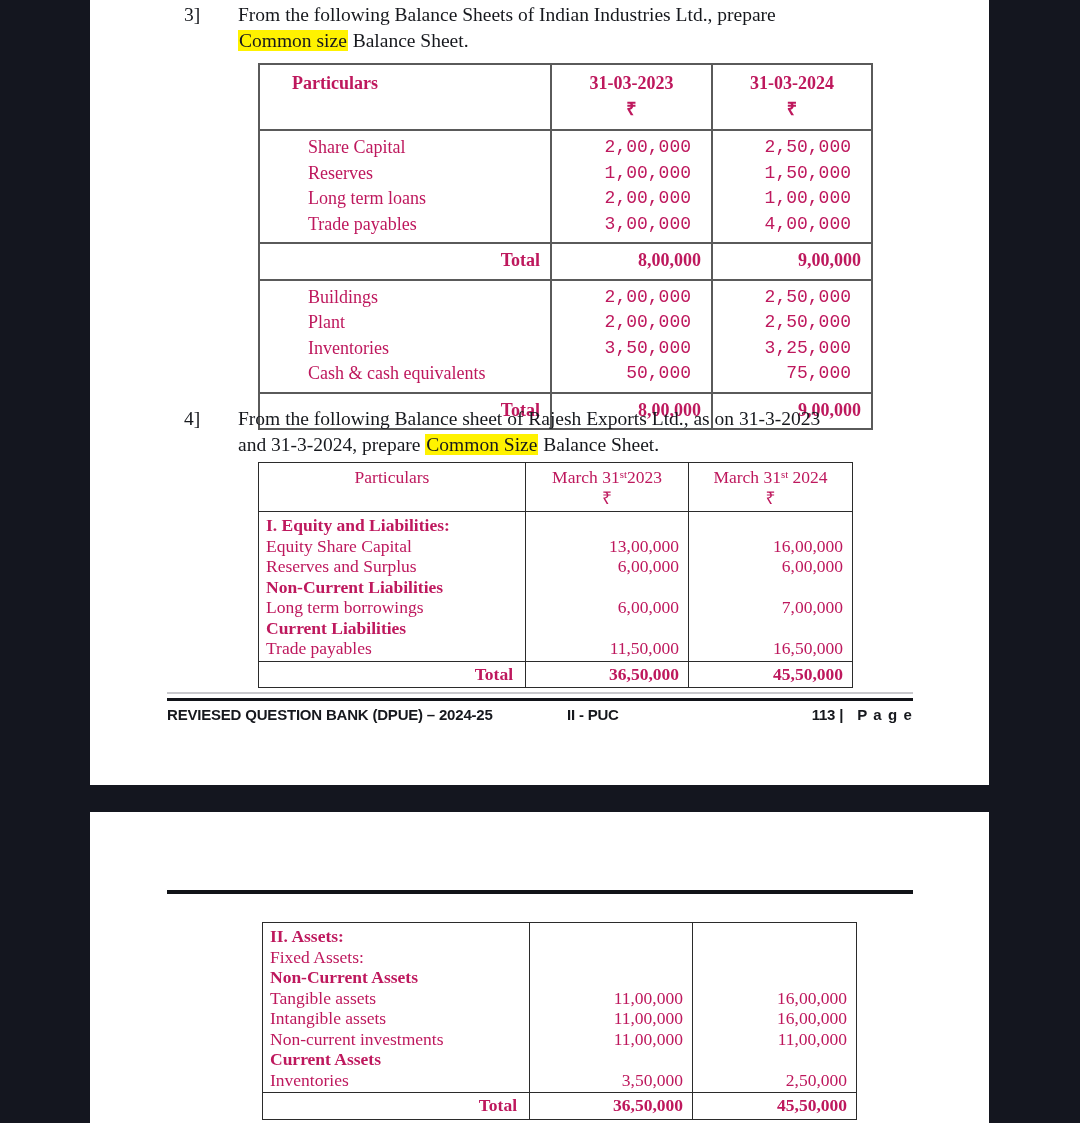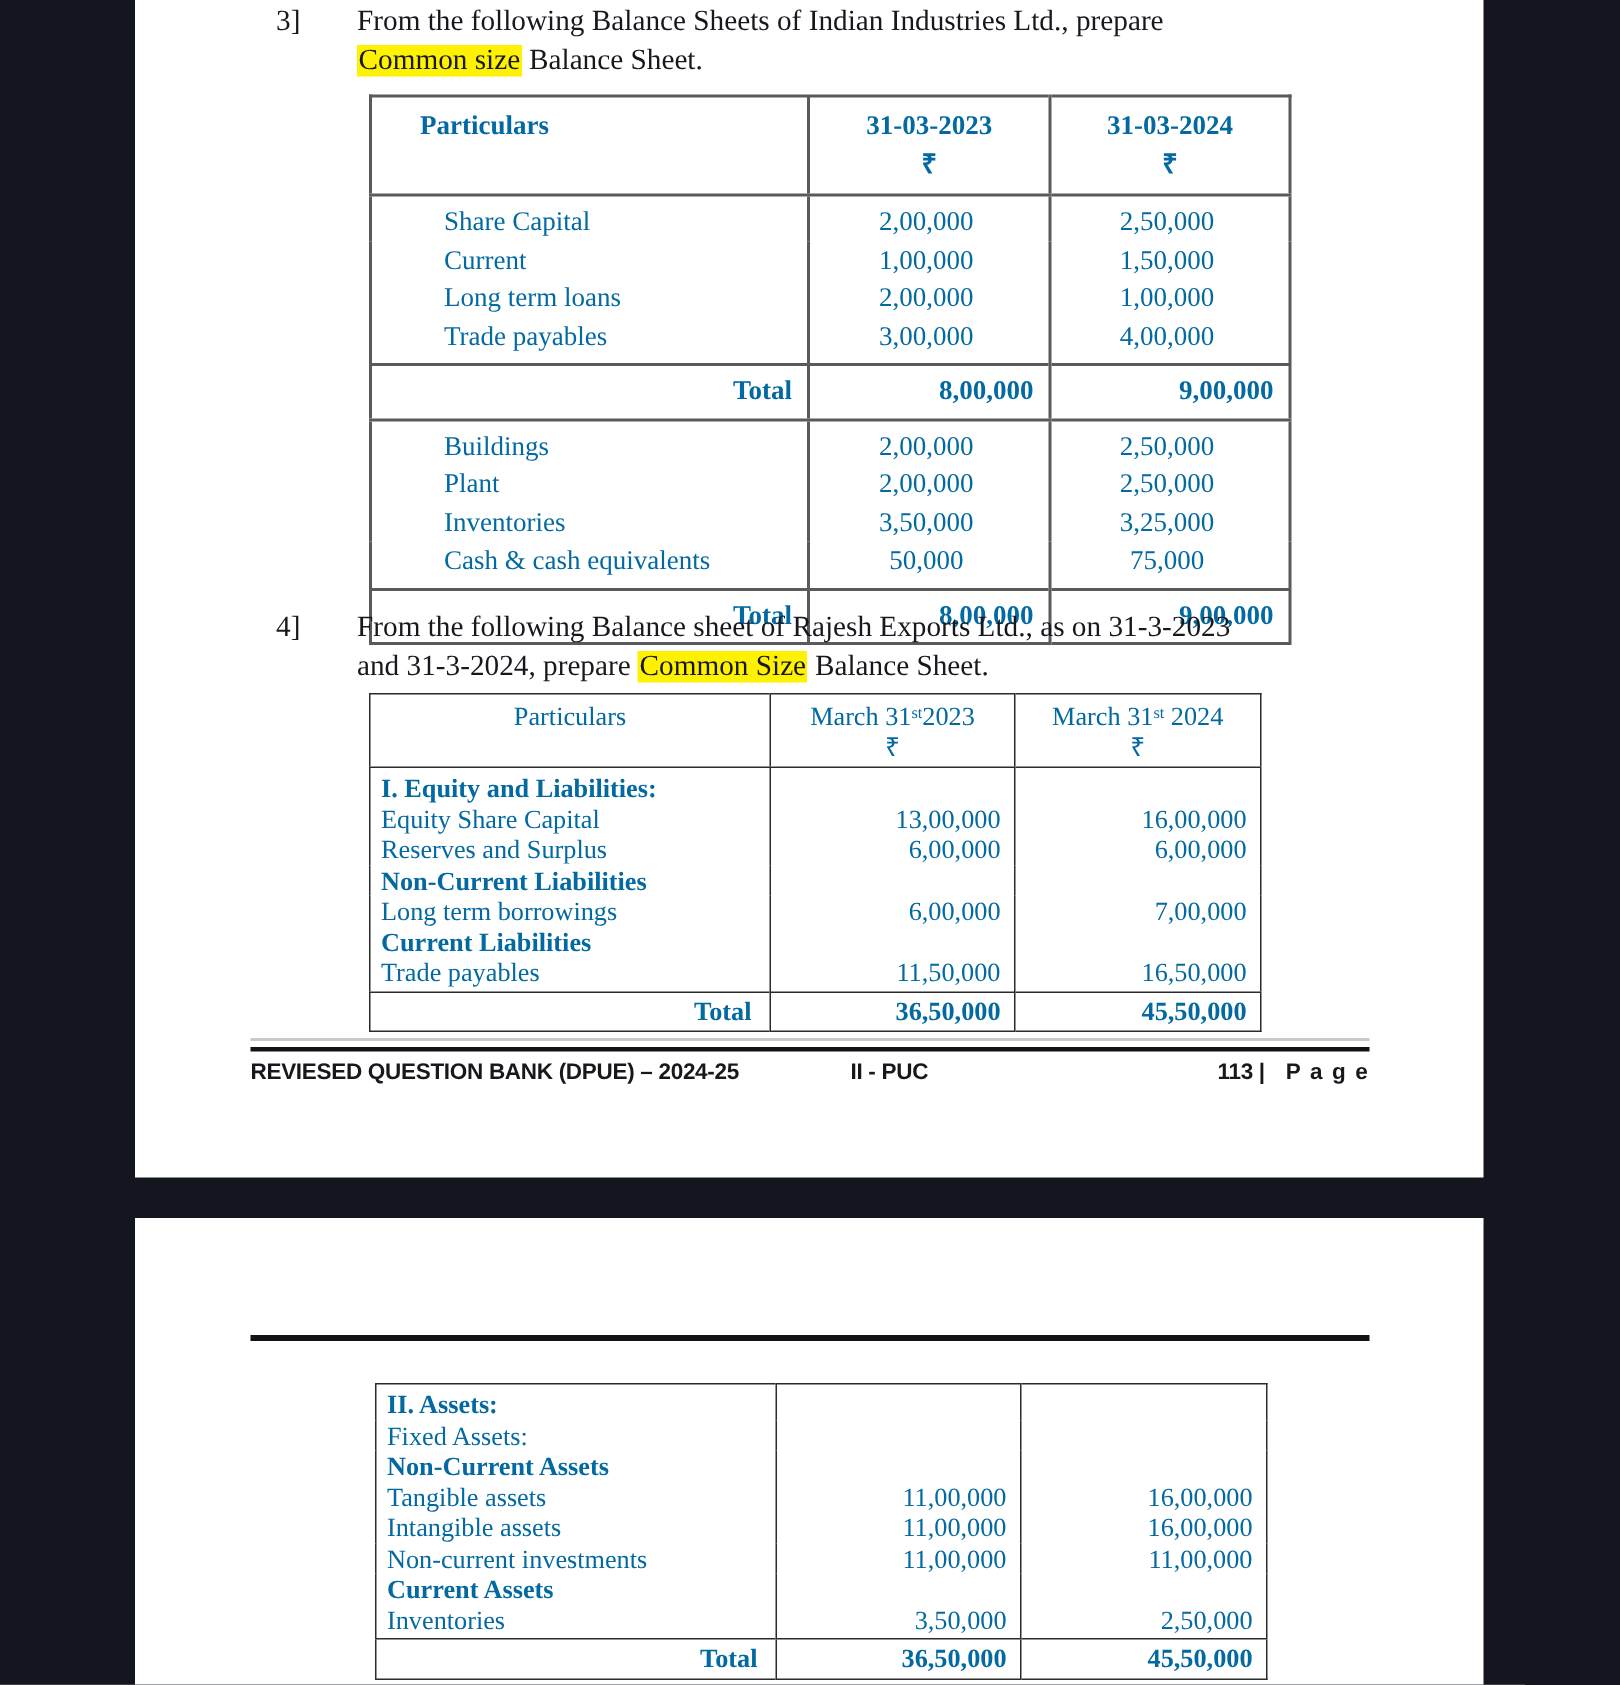--- a/index.html
+++ b/index.html
@@ -58,21 +58,22 @@
   .hl {
     background: #fff200;
     padding: 0 1px;
   }
 
   
   table {
     border-collapse: collapse;
     position: absolute;
     table-layout: fixed;
-    color: #0369a1;
+    color: #be185d;
+    margin-left: 12px;
   }
   table td, table th {
     vertical-align: top;
     padding: 0;
     font-weight: normal;
   }
 
   
   .tbl-1 {
     left: 156px;
@@ -93,21 +94,21 @@
     text-align: center;
     padding: 6px 0 7px;
     border-bottom: 2px solid #5a5a5a;
   }
   .tbl-1 .hdr td.part {
     text-align: left;
     padding-left: 32px;
   }
   .tbl-1 .rupee { display: block; font-weight: bold; }
   .tbl-1 .body td.lbl { padding-left: 48px; }
-  .tbl-1 .body td.num { text-align: center; padding-right: 4px; }
+  .tbl-1 .body td.num { text-align: right; padding-right: 20px; font-family: Liberation Mono, monospace; }
   .tbl-1 .body tr:first-child td { padding-top: 4px; }
   .tbl-1 .body tr:last-child td { padding-bottom: 5px; }
   .tbl-1 .total td {
     font-weight: bold;
     border-top: 2px solid #5a5a5a;
     border-bottom: 2px solid #5a5a5a;
     padding: 4px 0 5px;
   }
   .tbl-1 .total td.lbl { text-align: right; padding-right: 10px; }
   .tbl-1 .total td.num { text-align: right; padding-right: 10px; }
@@ -246,21 +247,21 @@
             </td>
           </tr>
         </thead>
         <tbody class="body">
           <tr>
             <td class="lbl">Share Capital</td>
             <td class="num">2,00,000</td>
             <td class="num">2,50,000</td>
           </tr>
           <tr>
-            <td class="lbl">Current</td>
+            <td class="lbl">Reserves</td>
             <td class="num">1,00,000</td>
             <td class="num">1,50,000</td>
           </tr>
           <tr>
             <td class="lbl">Long term loans</td>
             <td class="num">2,00,000</td>
             <td class="num">1,00,000</td>
           </tr>
           <tr>
             <td class="lbl">Trade payables</td>

